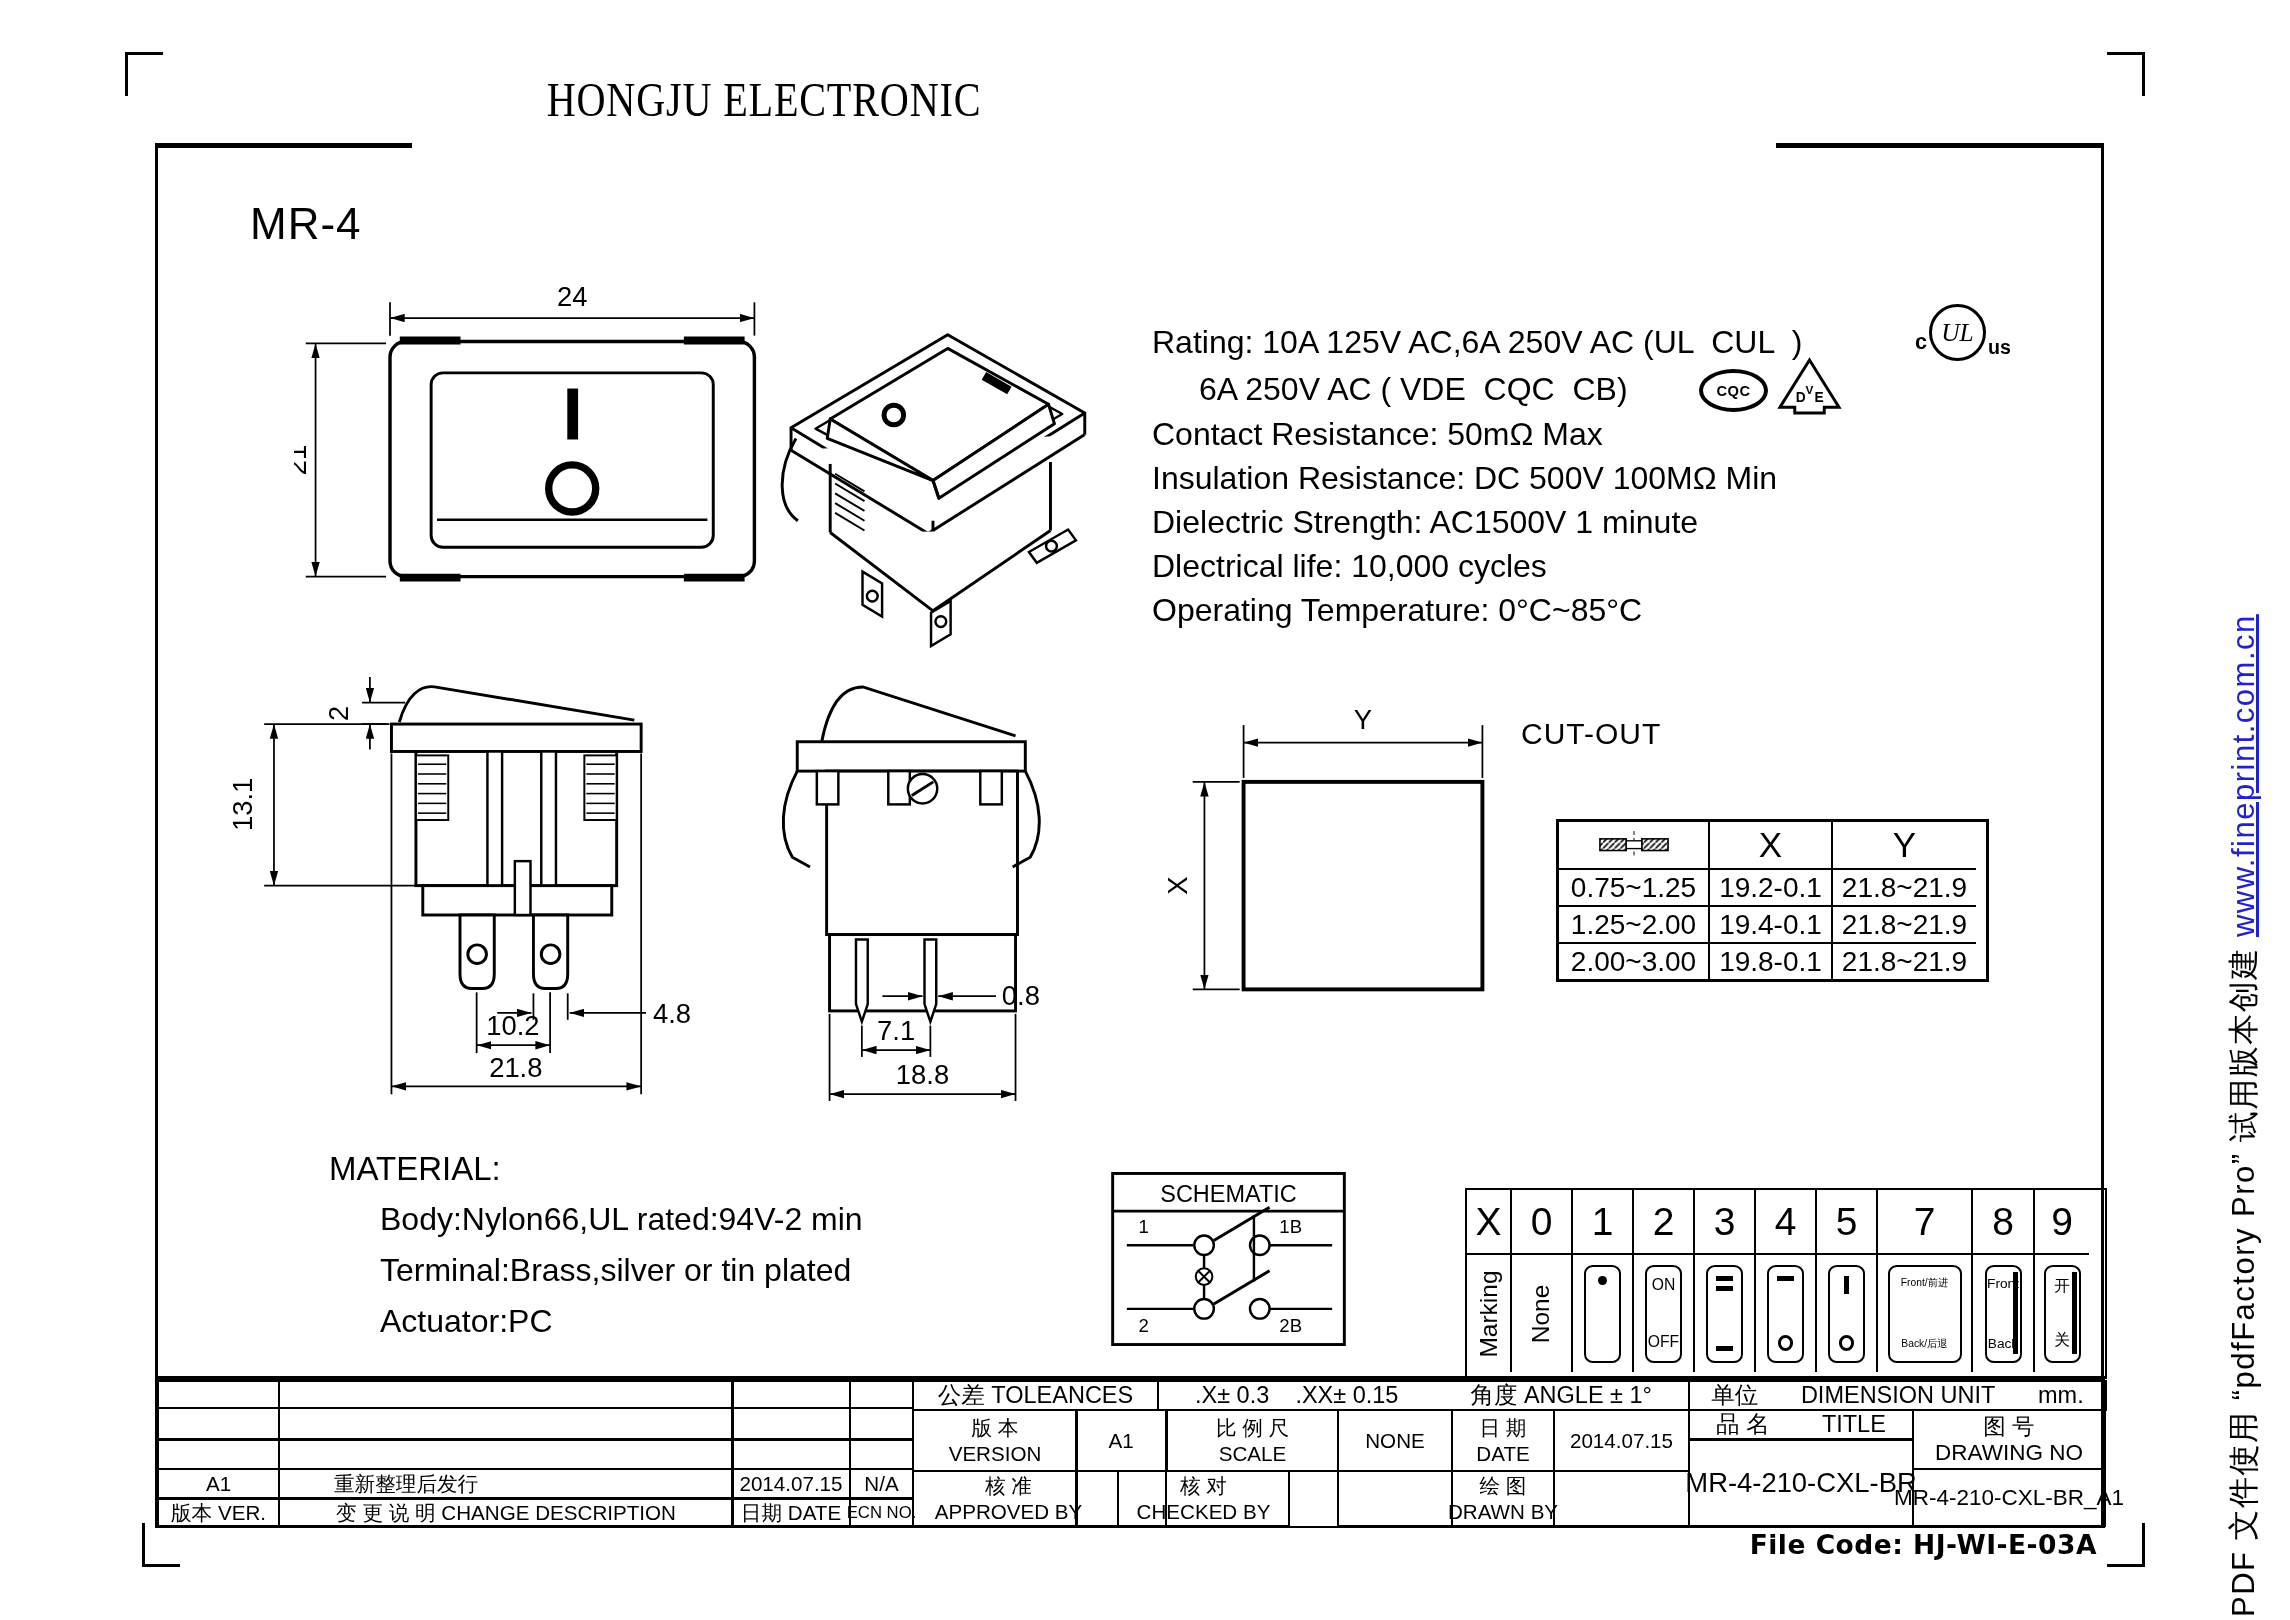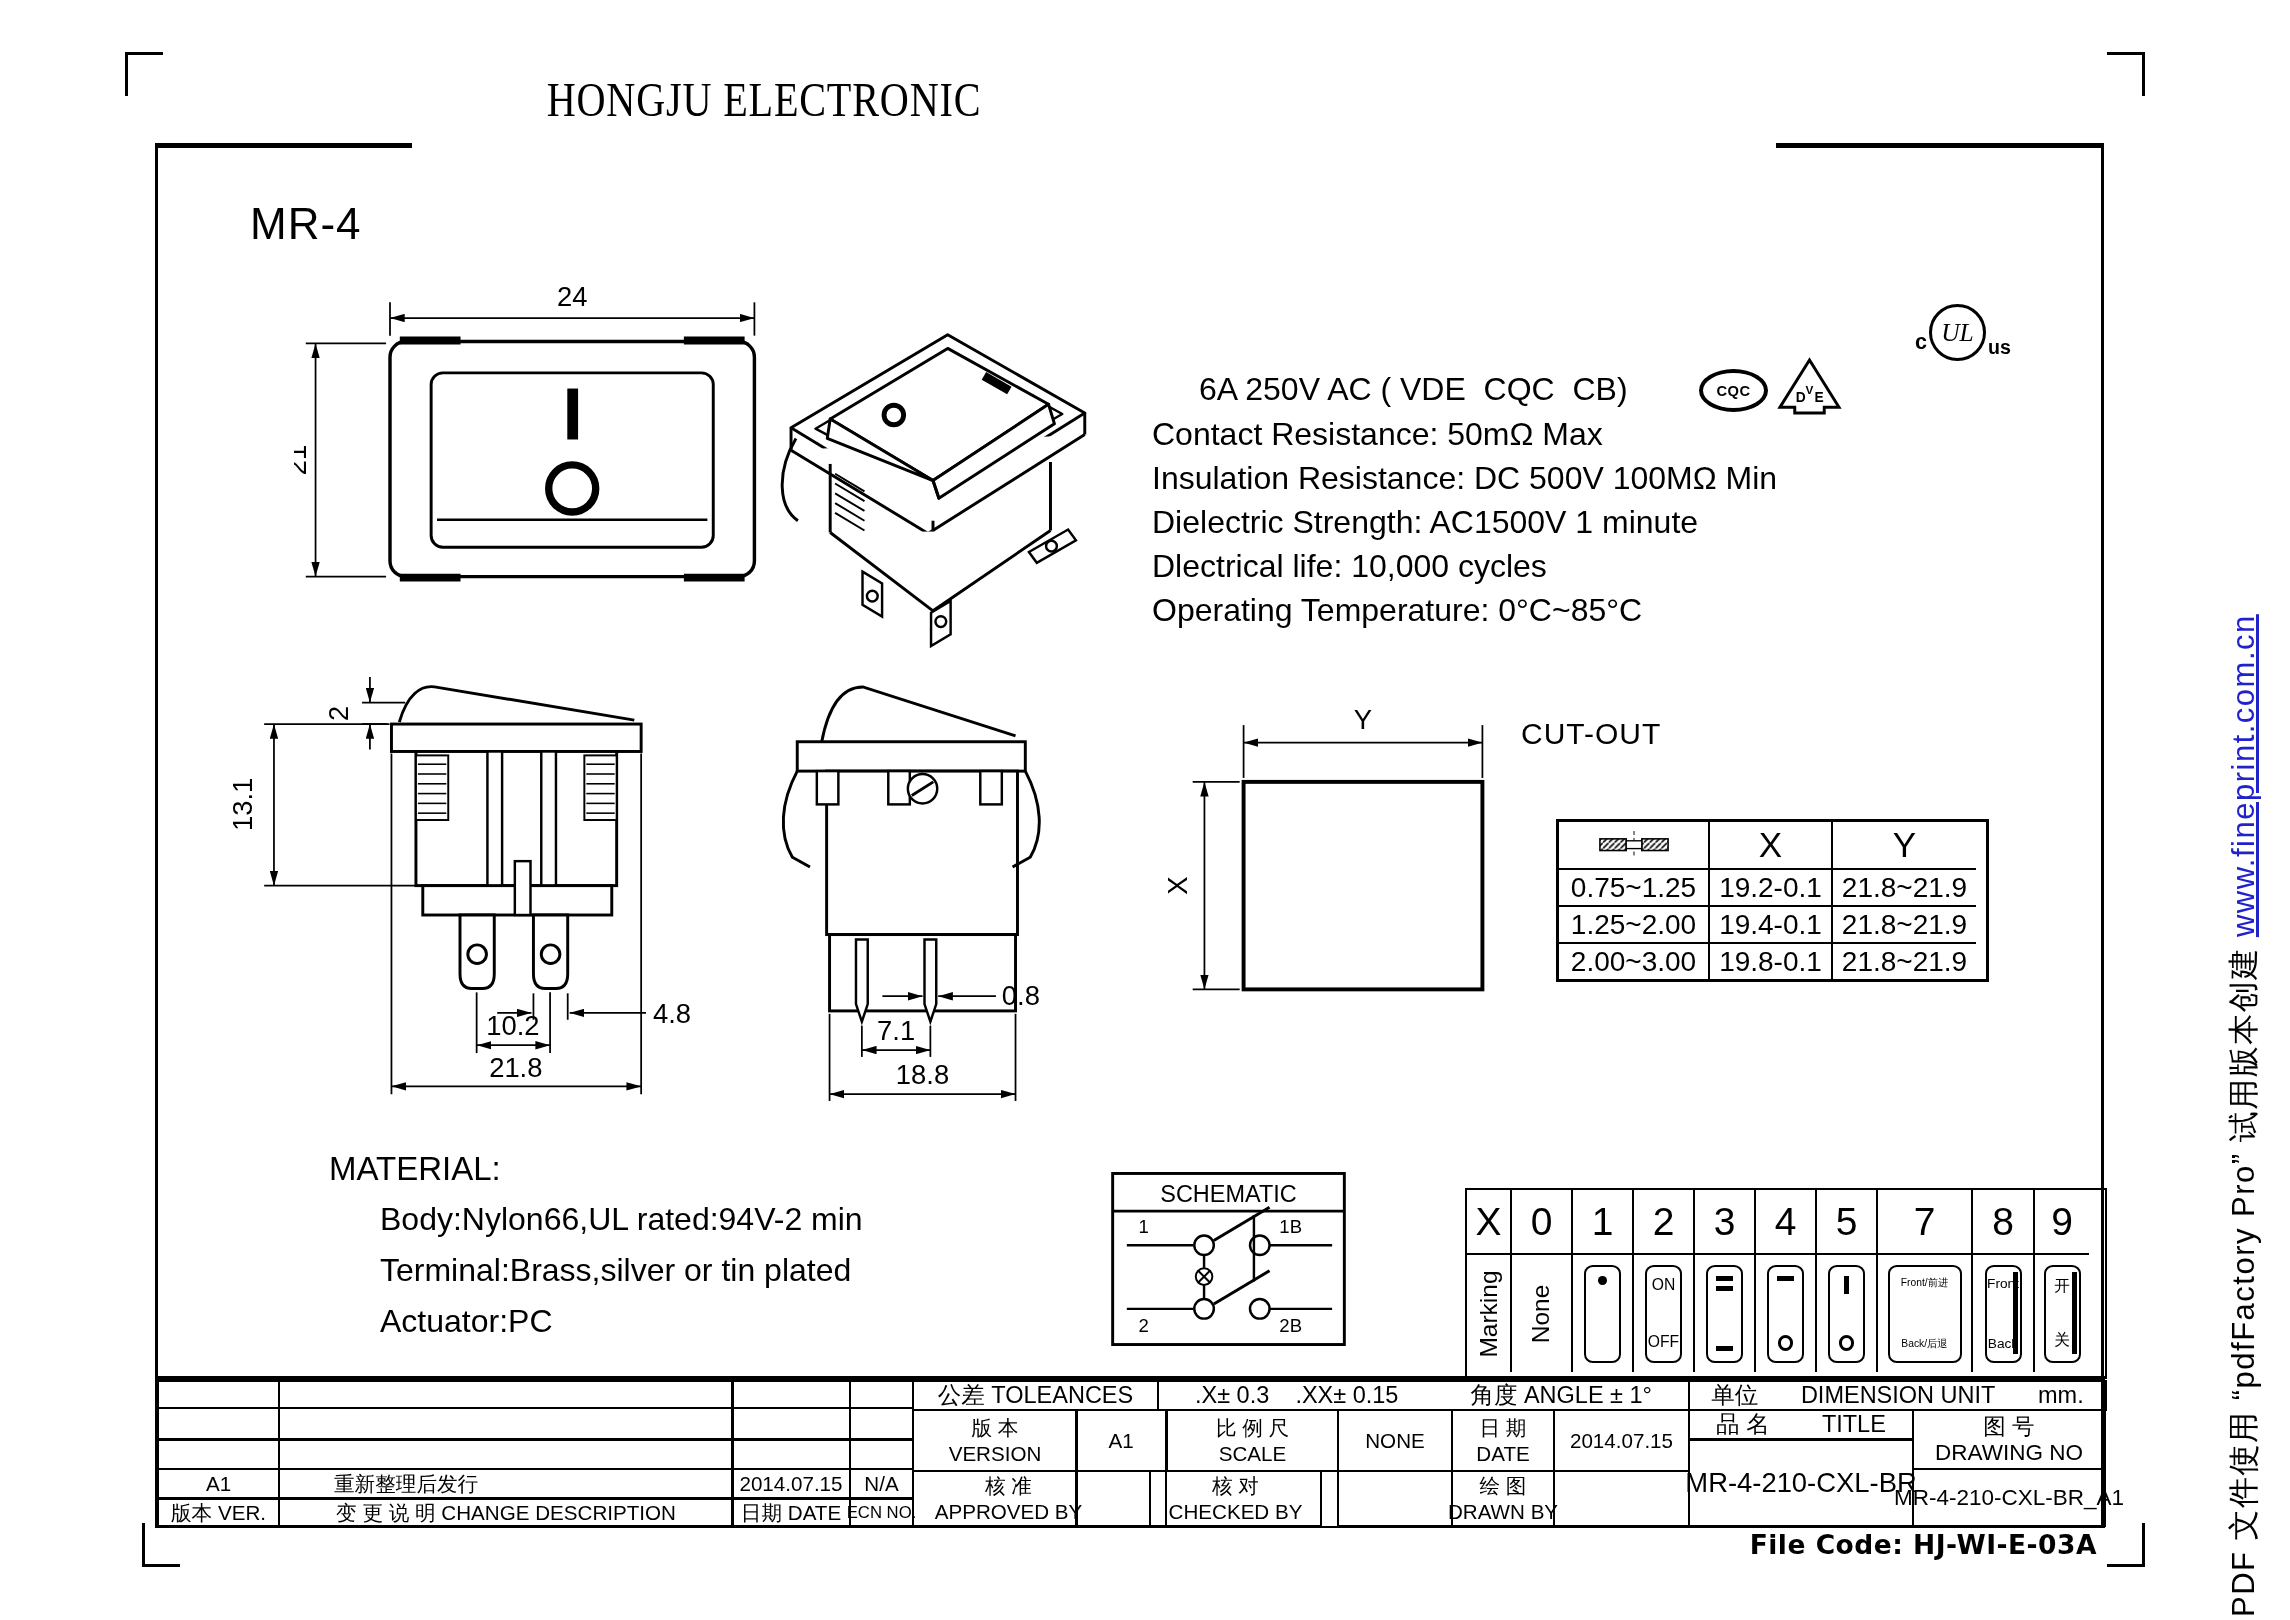--- a/index.html
+++ b/index.html
@@ -99,20 +99,21 @@
 
 <div class="fr" style="left:155px;top:145px;width:2.9px;height:1383px;"></div>
 <div class="fr" style="left:2101px;top:145px;width:2.9px;height:1383px;"></div>
 <div class="fr" style="left:155px;top:143px;width:257px;height:4.9px;"></div>
 <div class="fr" style="left:1776px;top:143px;width:328px;height:4.9px;"></div>
 
 <div class="abs page-title">HONGJU ELECTRONIC</div>
 <div class="abs model">MR-4</div>
 
 <div class="abs specs">
+  <div class="spec-line" style="top:3.9px;">Rating: 10A 125V AC,6A 250V AC (UL  CUL  )</div>
   <div class="spec-line" style="top:51px;left:47px;">6A 250V AC ( VDE  CQC  CB)</div>
   <div class="spec-line" style="top:96px;">Contact Resistance: 50mΩ Max</div>
   <div class="spec-line" style="top:140px;">Insulation Resistance: DC 500V 100MΩ Min</div>
   <div class="spec-line" style="top:184px;">Dielectric Strength: AC1500V 1 minute</div>
   <div class="spec-line" style="top:228px;">Dlectrical life: 10,000 cycles</div>
   <div class="spec-line" style="top:272px;">Operating Temperature: 0°C~85°C</div>
   <div class="ul-logo">
     <span class="ul-c">c</span>
     <span class="ul-circle">UL</span>
     <span class="ul-us">us</span>
@@ -492,21 +493,21 @@
     <span>日 期</span>
     <span>DATE</span>
   </div>
   <div class="cell" style="left:1396px;top:29px;width:137px;height:63px;">2014.07.15</div>
 
   <div class="cell" style="left:755px;top:90px;width:166px;height:57px;padding-left:27px;">
     <span>核 准</span>
     <span>APPROVED BY</span>
   </div>
   <div class="cell" style="left:918px;top:90px;width:92px;height:57px;"></div>
-  <div class="cell" style="left:992px;top:90px;width:173px;height:57px;">
+  <div class="cell" style="left:960px;top:90px;width:173px;height:57px;">
     <span>核 对</span>
     <span>CHECKED BY</span>
   </div>
   <div class="cell" style="left:1180px;top:90px;width:116px;height:57px;"></div>
   <div class="cell" style="left:1294px;top:90px;width:104px;height:57px;">
     <span>绘 图</span>
     <span>DRAWN BY</span>
   </div>
   <div class="cell" style="left:1396px;top:90px;width:137px;height:57px;"></div>
 

